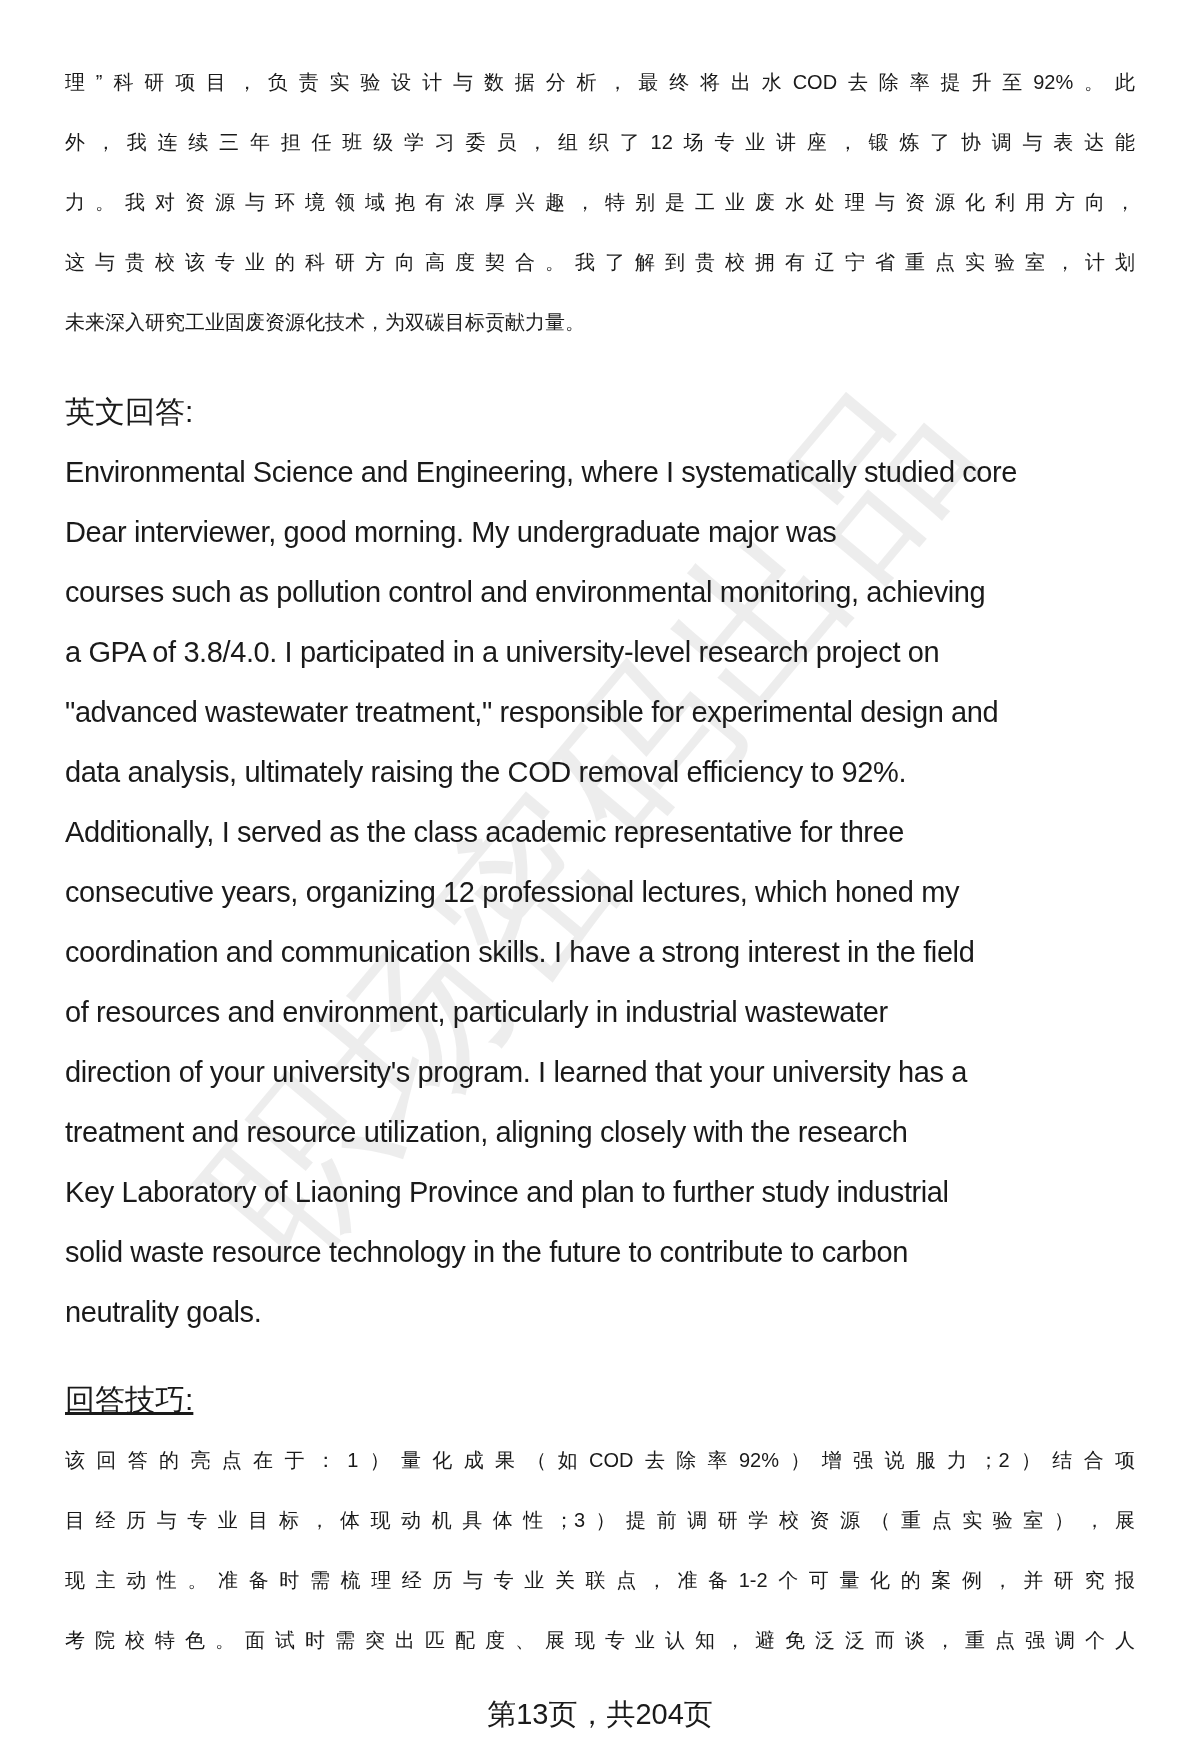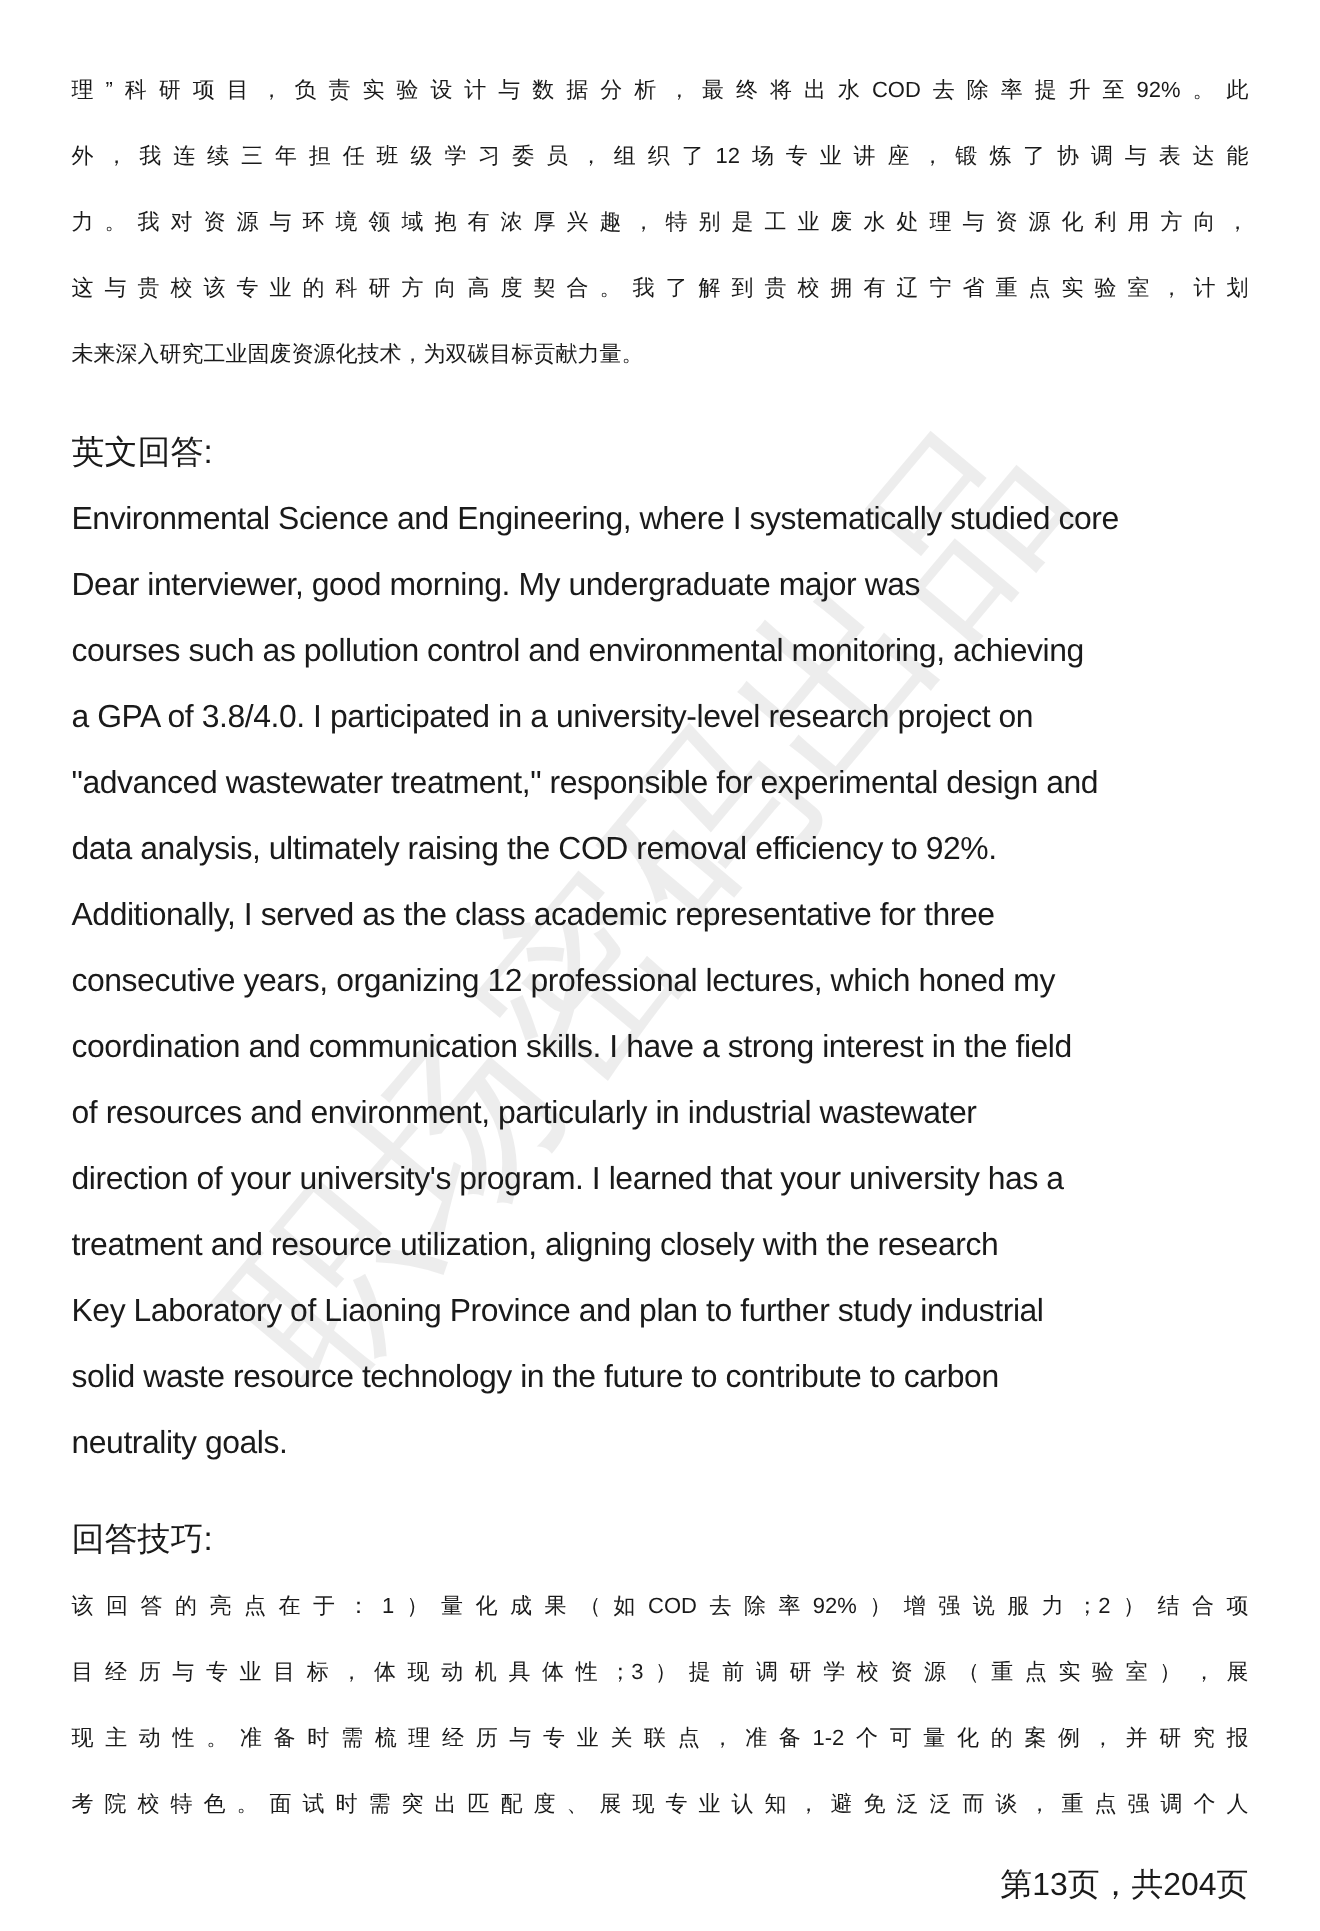--- a/index.html
+++ b/index.html
@@ -47,24 +47,24 @@
   .cjk { font-size: 20px; }
   .latin {
     font-size: 29px;
     letter-spacing: -0.4px;
   }
   .label {
     font-size: 30px;
     line-height: 60px;
   }
   .gap-a { margin-top: 30px; }
-  .gap-b { margin-top: 28px; }
+  .gap-b { margin-top: 28px; text-decoration: underline; }
   .footer {
     margin-top: 14px;
-    text-align: right;
+    text-align: center;
     font-size: 29px;
     line-height: 60px;
   }
 </style>
 </head>
 <body>
 
 <div class="page">
   <div class="watermark">职场密码出品</div>
 

